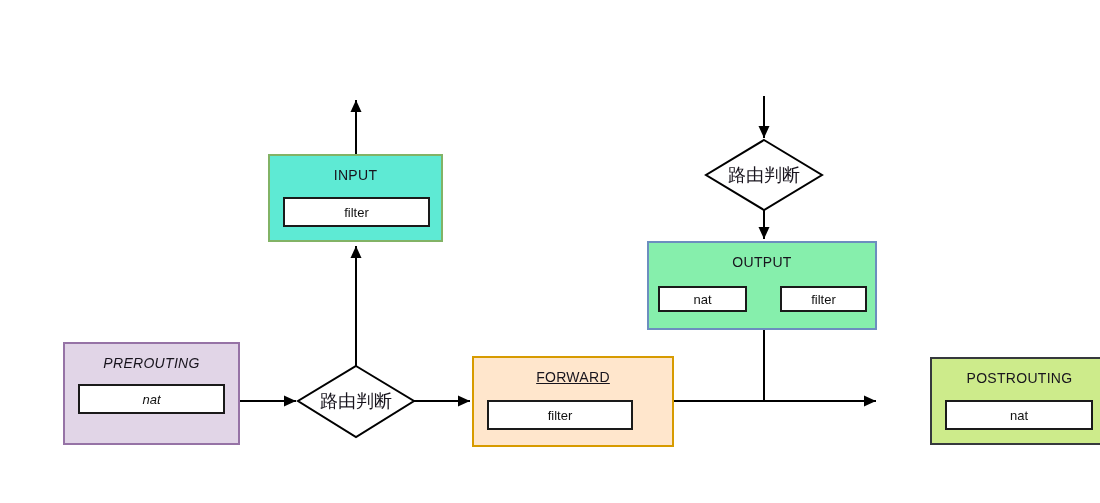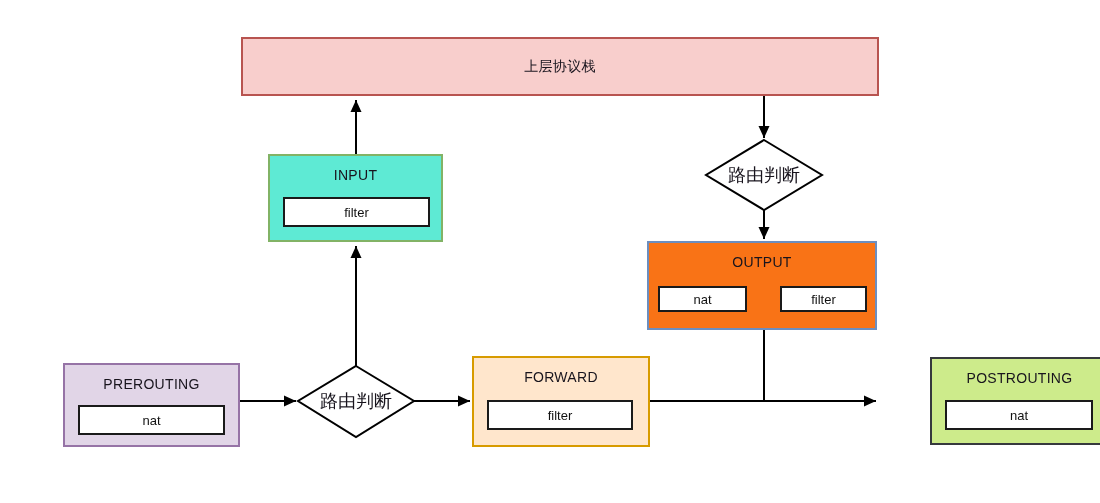--- a/index.html
+++ b/index.html
@@ -50,23 +50,23 @@
     display: flex;
     align-items: center;
     justify-content: center;
     font-size: 18px;
     color: #18141d;
     white-space: nowrap;
   }
   
   #protocol-stack { left: 241px; top: 37px;  width: 638px; height: 59px; background: #f8cecc; border-color: #b85450; justify-content: center; }
   #input-box      { left: 268px; top: 154px; width: 175px; height: 88px; background: #5eead4; border-color: #82b366; }
-  #output-box     { left: 647px; top: 241px; width: 230px; height: 89px; background: #f97316; border-color: #6c8ebf; }
-  #prerouting-box { left: 63px;  top: 363px; width: 177px; height: 84px; background: #e1d5e7; border-color: #9673a6; }
-  #forward-box    { left: 472px; top: 356px; width: 178px; height: 91px; background: #ffe6cc; border-color: #d79b00; }
+  #output-box     { left: 647px; top: 241px; width: 230px; height: 89px; background: #86efac; border-color: #6c8ebf; }
+  #prerouting-box { left: 63px;  top: 342px; width: 177px; height: 103px; background: #e1d5e7; border-color: #9673a6; font-style: italic; }
+  #forward-box    { left: 472px; top: 356px; width: 202px; height: 91px; background: #ffe6cc; border-color: #d79b00; text-decoration: underline; }
   #postrouting-box{ left: 930px; top: 357px; width: 179px; height: 88px; background: #cdeb8b; border-color: #36393d; }
 
   #input-filter     { left: 13px;  top: 41px; width: 147px; height: 30px; }
   #output-nat       { left: 9px;   top: 43px; width: 89px;  height: 26px; }
   #output-filter    { left: 131px; top: 43px; width: 87px;  height: 26px; }
   #prerouting-nat   { left: 13px;  top: 40px; width: 147px; height: 30px; }
   #forward-filter   { left: 13px;  top: 42px; width: 146px; height: 30px; }
   #postrouting-nat  { left: 13px;  top: 41px; width: 148px; height: 30px; }
 
   #routing-top-label    { left: 706px; top: 161px; }
@@ -99,23 +99,20 @@
     <line x1="414" y1="401" x2="470" y2="401" stroke="#000" stroke-width="2" marker-end="url(#arrow)"></line>
 
     <line x1="650" y1="401" x2="876" y2="401" stroke="#000" stroke-width="2" marker-end="url(#arrow)"></line>
 
     <line x1="747" y1="299" x2="776" y2="299" stroke="#000" stroke-width="2" marker-end="url(#arrow)"></line>
 
     <polygon points="764,140 822,175 764,210 706,175" fill="#ffffff" stroke="#000000" stroke-width="2"></polygon>
     <polygon points="356,366 414,401 356,437 298,401" fill="#ffffff" stroke="#000000" stroke-width="2"></polygon>
   </svg>
 
-  <div class="node" id="protocol-stack">
-    <span class="title">上层协议栈</span>
-  </div>
 
   <div class="node chain" id="input-box">
     <span class="title">INPUT</span>
     <div class="table-box" id="input-filter">
       <span>filter</span>
     </div>
   </div>
 
   <div class="node chain" id="output-box">
     <span class="title">OUTPUT</span>

